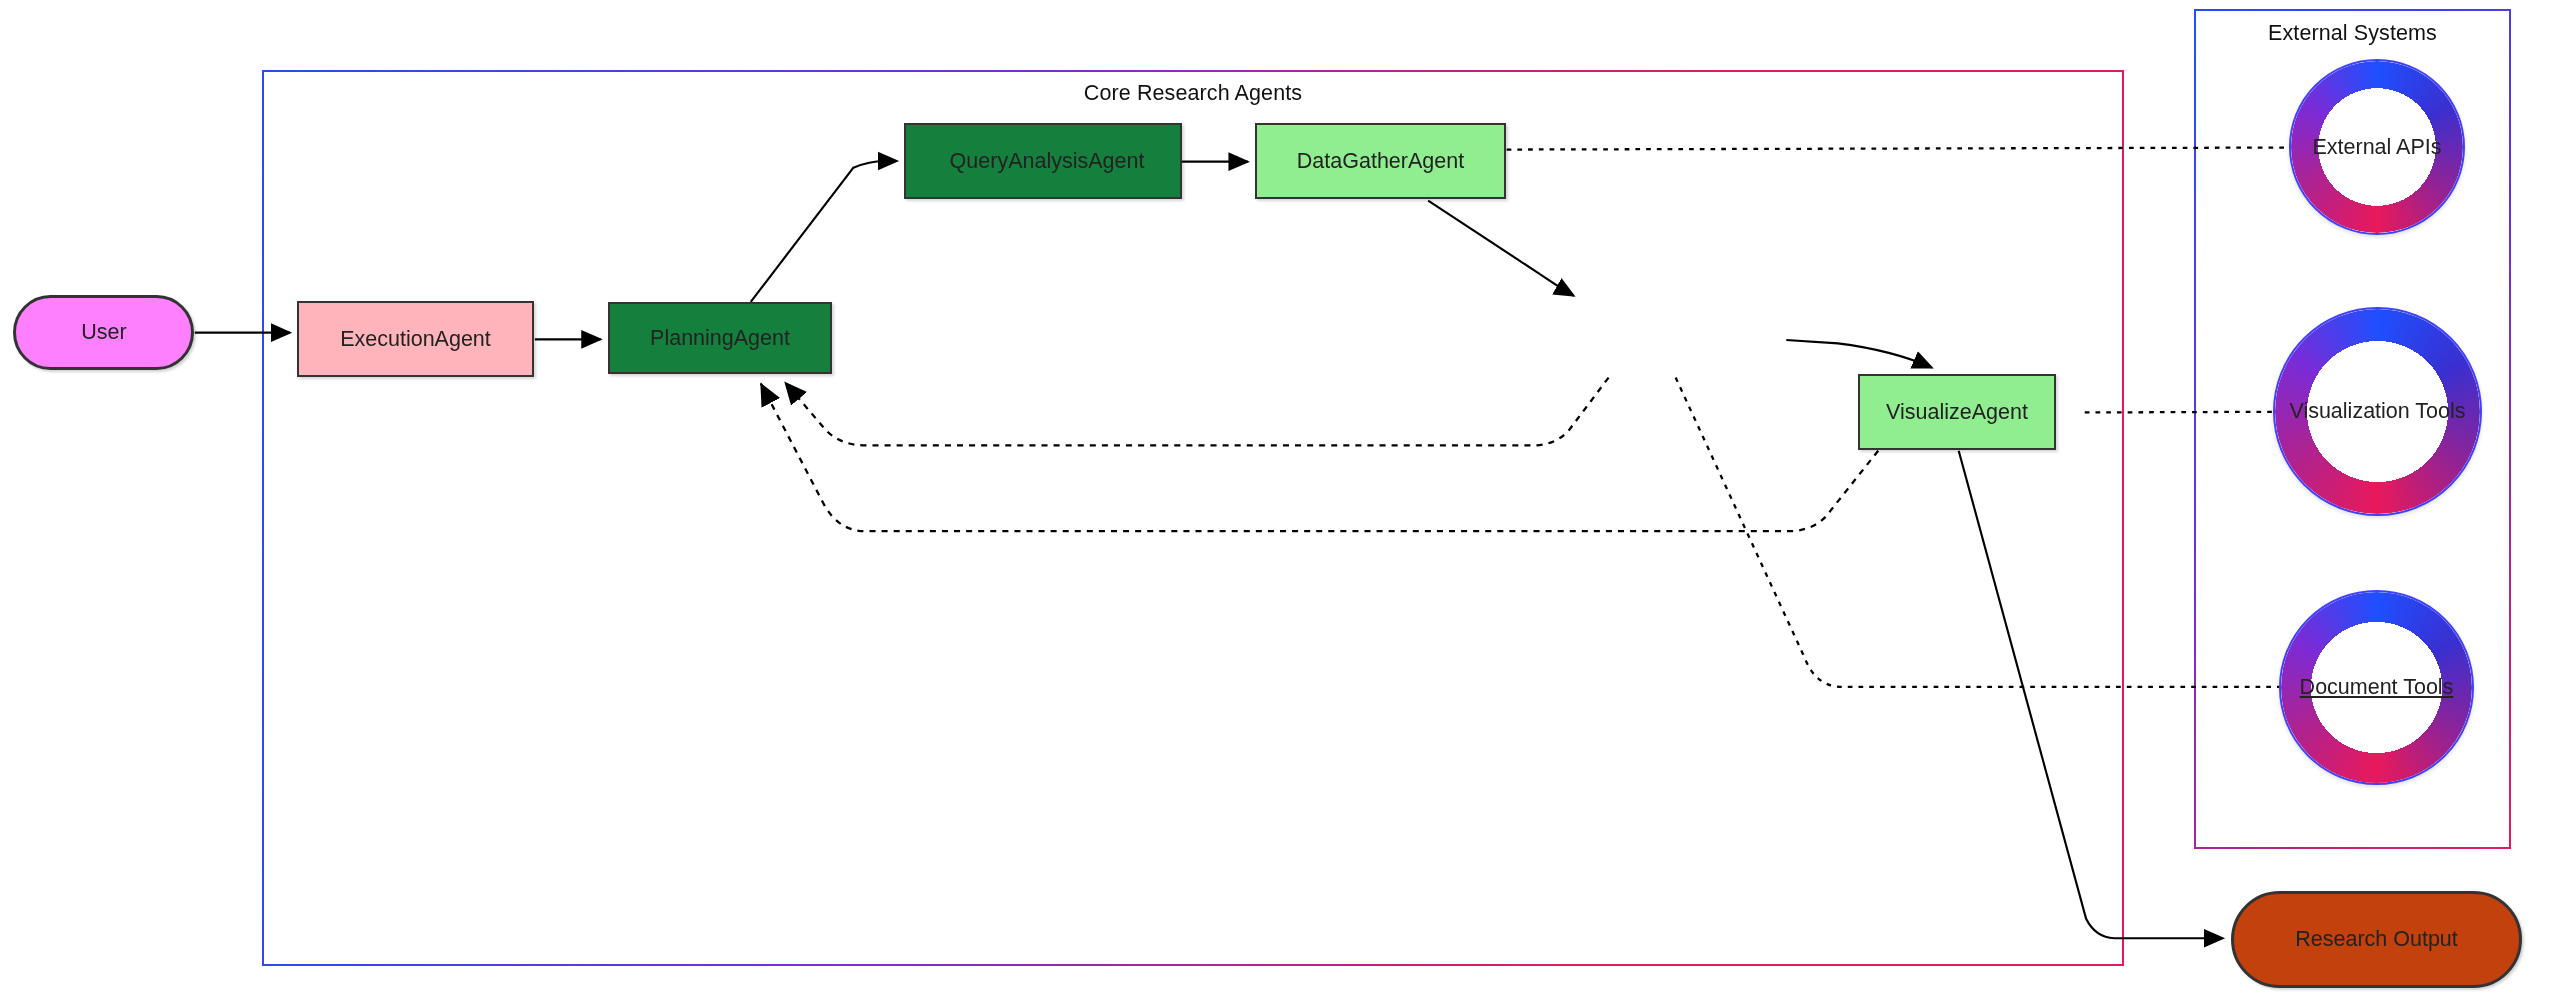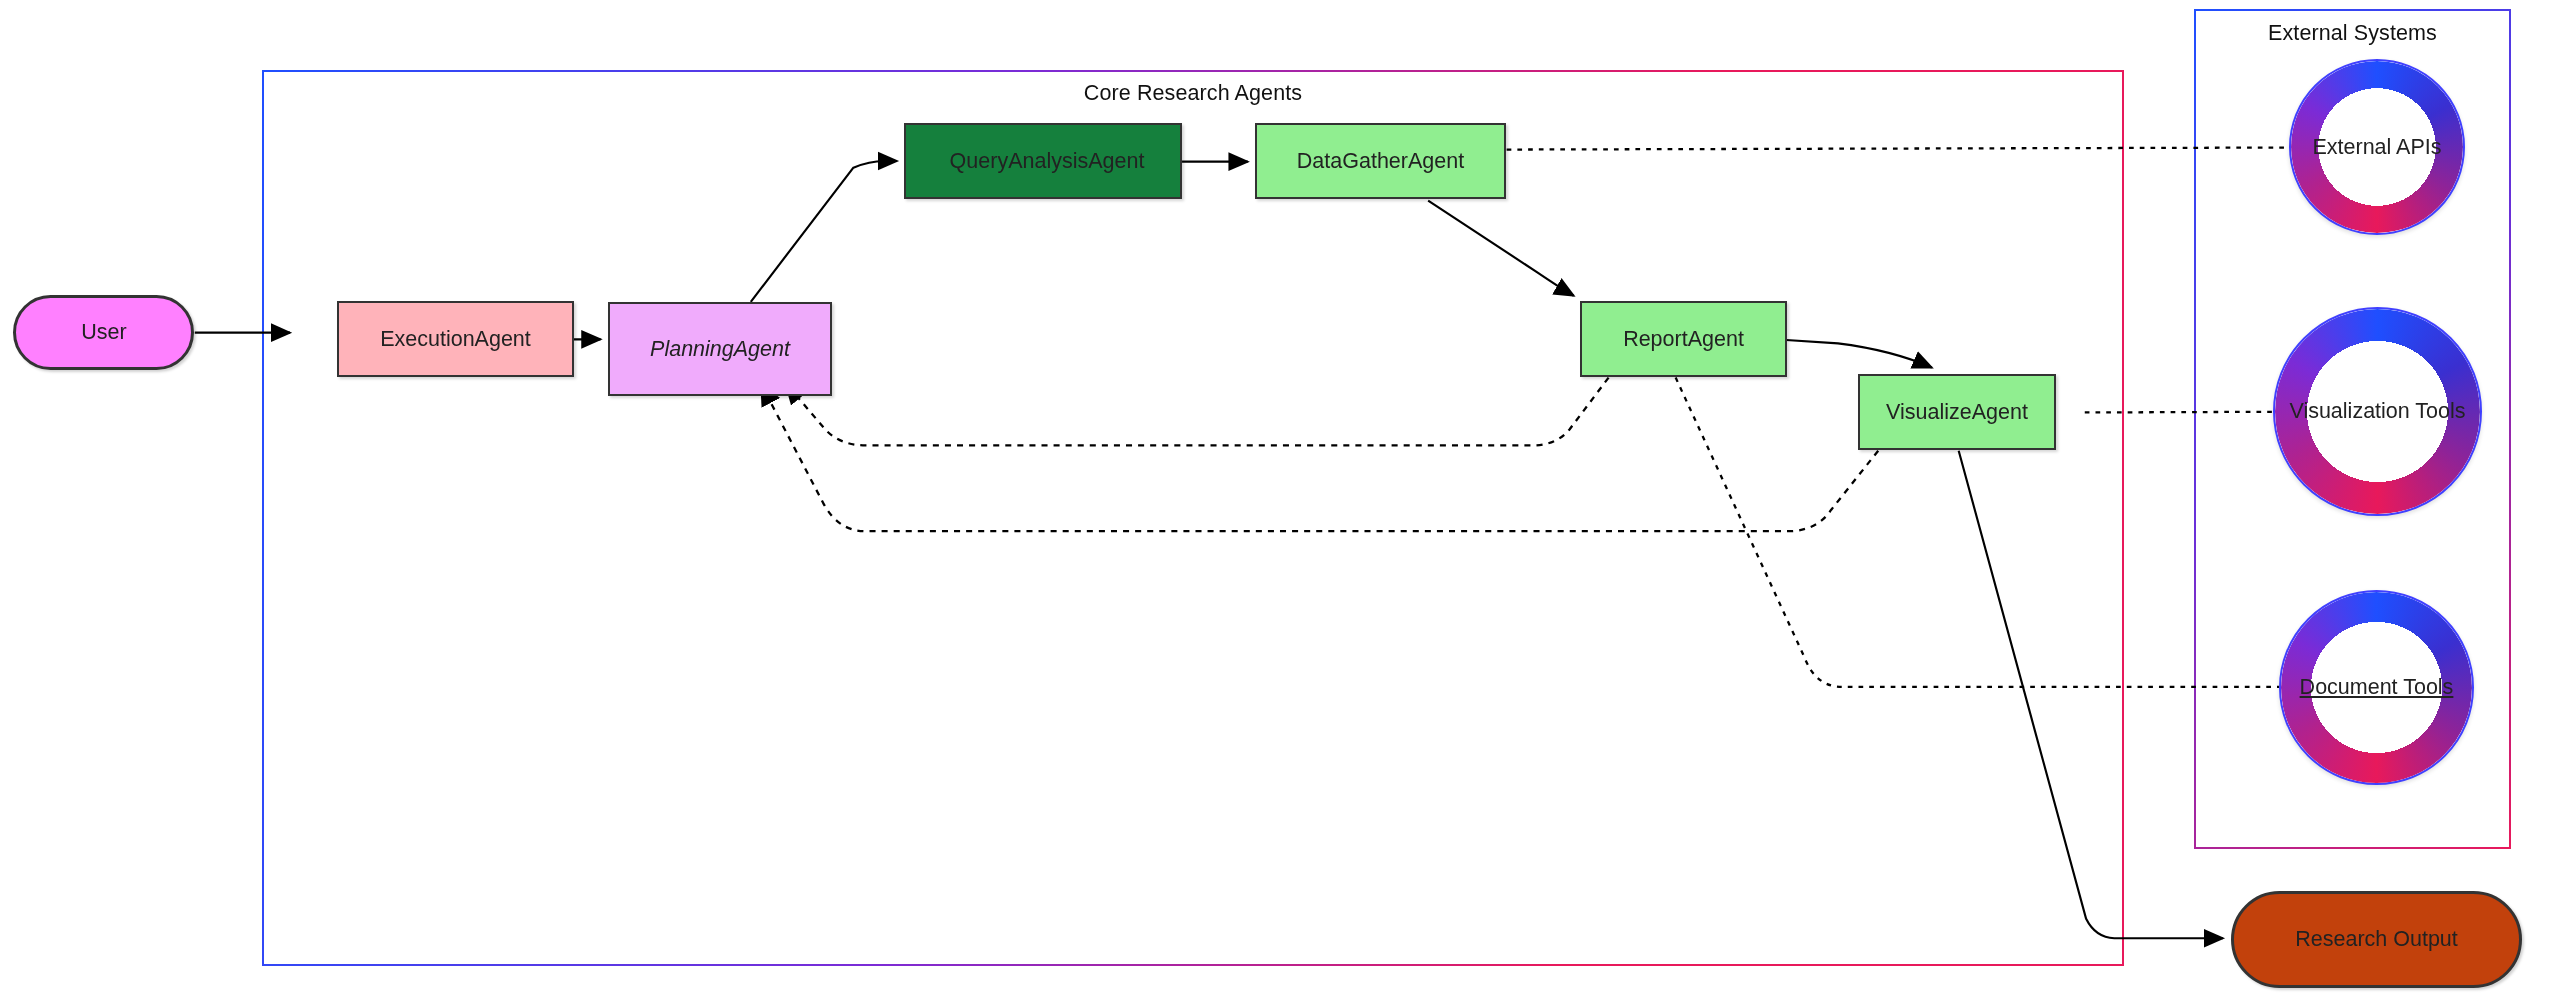--- a/index.html
+++ b/index.html
@@ -149,39 +149,36 @@
       <path d="M 3108,615 L 3388,614"></path>
 
       <path d="M 2498,563 L 2690,980 Q 2706,1022 2742,1024 L 3398,1024"></path>
     </g>
   </svg>
 
   <div class="node stadium" id="n-user" style="left: 13.4px; top: 295px; width: 181px; height: 75px; background: rgb(255, 128, 255);">
     <span>User</span>
   </div>
 
-  <div class="node process pink" id="n-execution" style="left: 297px; top: 301px; width: 237px; height: 76px; background: rgb(255, 179, 186); margin-left: 40px;">
+  <div class="node process pink" id="n-execution" style="left: 297px; top: 301px; width: 237px; height: 76px; background: rgb(255, 179, 186);">
     <span>ExecutionAgent</span>
   </div>
 
-  <div class="node process green" id="n-planning" style="left: 608px; top: 302px; width: 224px; height: 94px; background: #f0abfc; font-style: italic;">
+  <div class="node process green" id="n-planning" style="left: 608px; top: 302px; width: 224px; height: 72px; background: #15803d;">
     <span>PlanningAgent</span>
   </div>
 
   <div class="node process green" id="n-query" style="left: 904px; top: 123px; width: 278px; height: 76px; background: #15803d; padding-left: 8px;">
     <span>QueryAnalysisAgent</span>
   </div>
 
   <div class="node process green" id="n-datagather" style="left: 1255px; top: 123px; width: 251px; height: 76px; background: rgb(144, 238, 144);">
     <span>DataGatherAgent</span>
   </div>
 
-  <div class="node process green" id="n-report" style="left: 1580px; top: 301px; width: 207px; height: 76px; background: rgb(144, 238, 144);">
-    <span>ReportAgent</span>
-  </div>
 
   <div class="node process green" id="n-visualize" style="left: 1858px; top: 374px; width: 198px; height: 76px; background: rgb(144, 238, 144);">
     <span>VisualizeAgent</span>
   </div>
 
   <div class="node circle" id="n-externalapi" style="left: 2289px; top: 59px; width: 176px; height: 176px;">
     <span class="ring"></span>
     <span class="circle-label">External APIs</span>
   </div>
 

